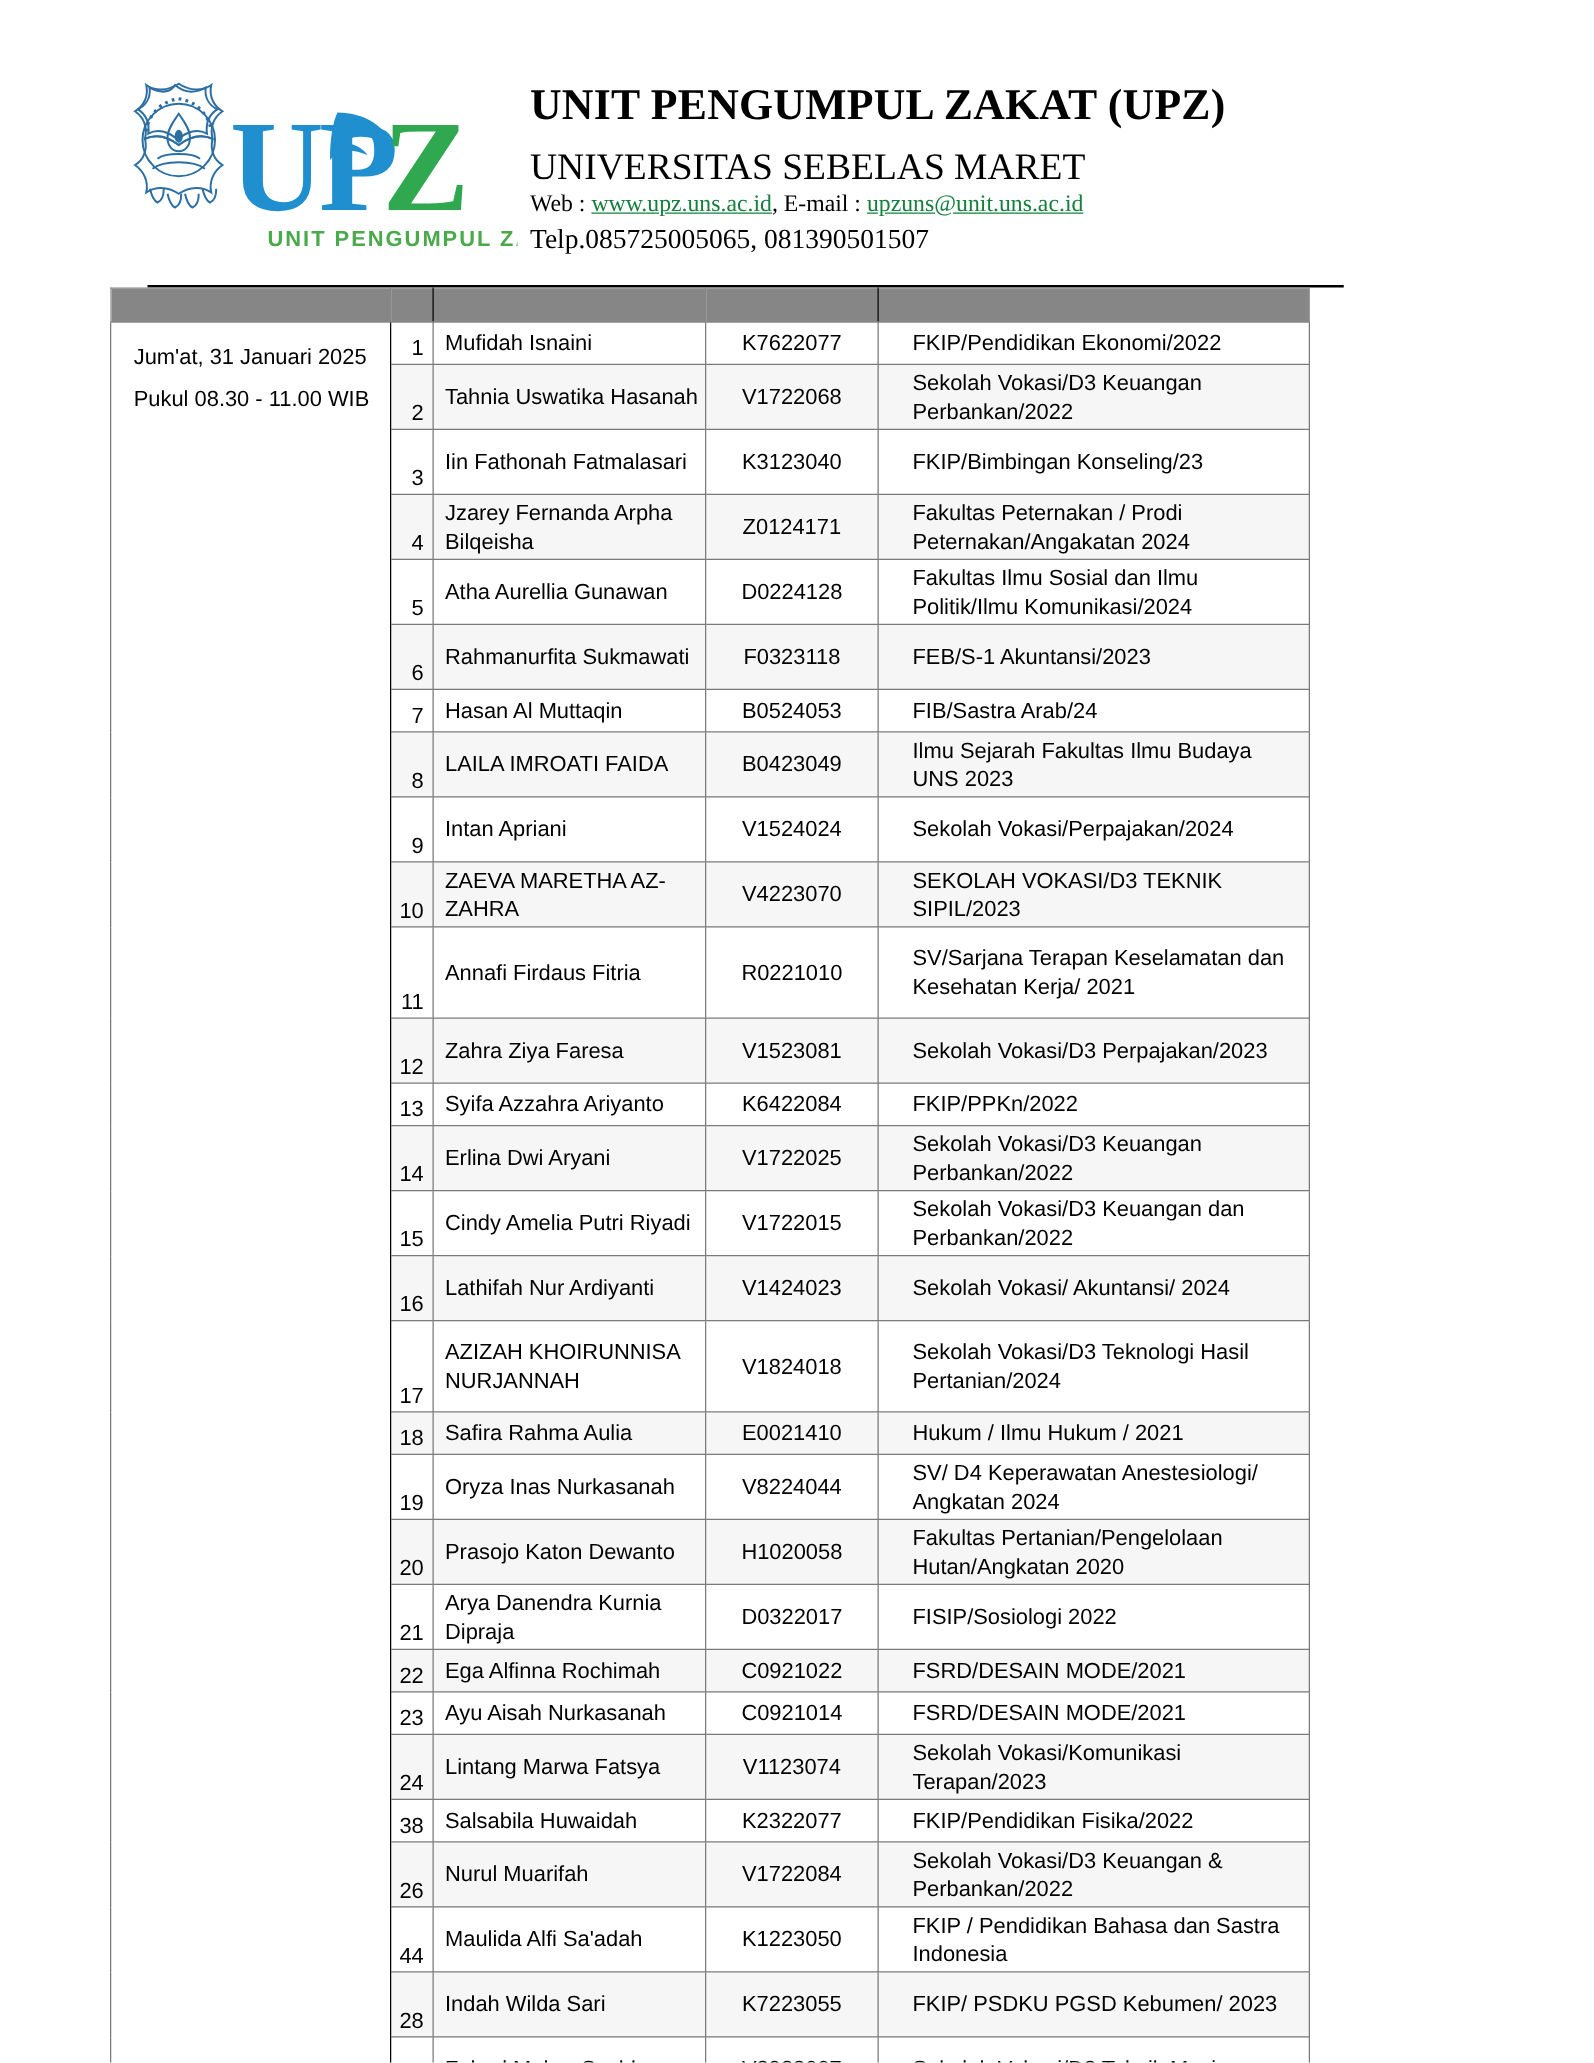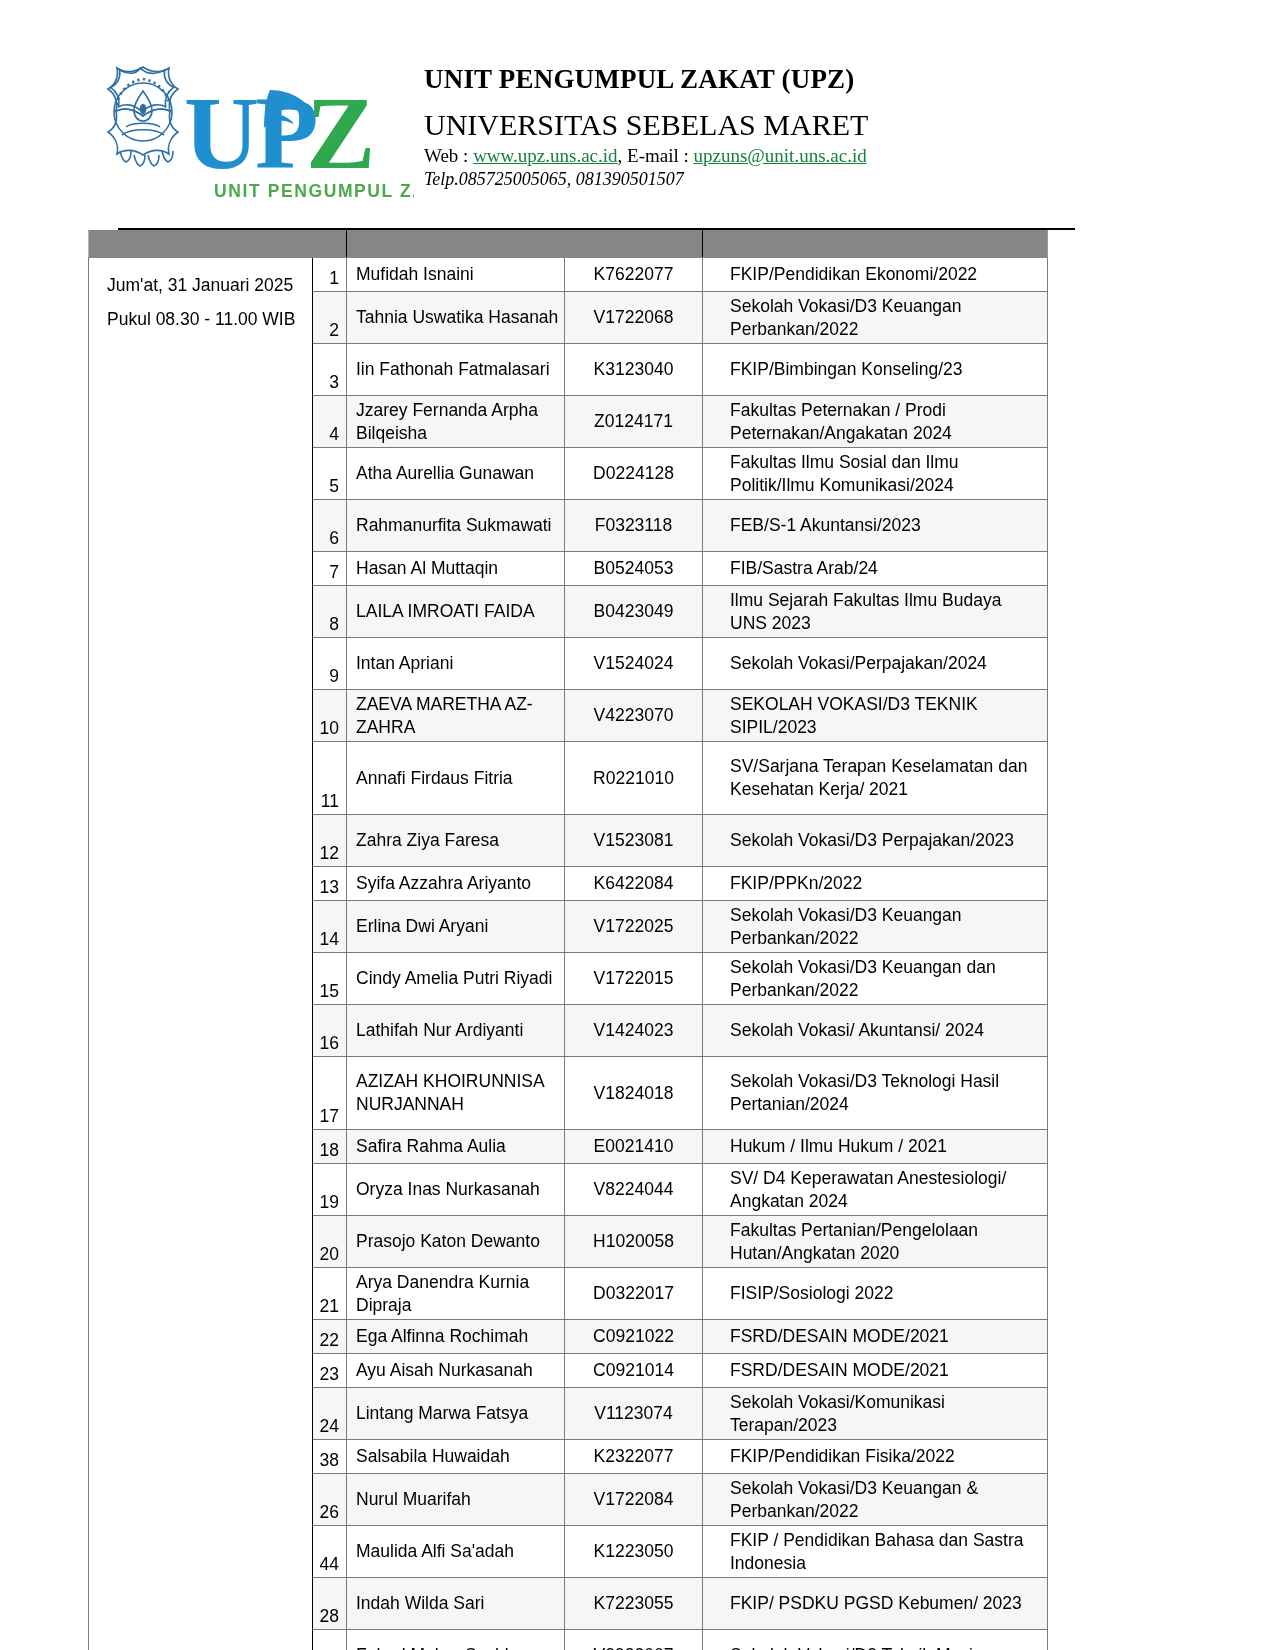--- a/index.html
+++ b/index.html
@@ -19,31 +19,31 @@
   }
   .logo-wrap {
     width:340px; height:150px; position:relative; flex:none;
   }
   .logo-svg { position:absolute; left:0; top:5px; }
   .head-text {
     flex:1; padding-left:10px; padding-top:10px;
     font-family:"Liberation Serif", serif; color:#000;
   }
   .hl1 {
-    font-size:27px; font-weight:bold; letter-spacing:.2px;
+    font-size:35px; font-weight:bold; letter-spacing:.2px;
     line-height:1.08; white-space:nowrap;
   }
   .hl2 {
     font-size:30px; line-height:1.18; white-space:nowrap; margin-top:13px;
   }
   .hl3 {
     font-size:19px; line-height:1.33; white-space:nowrap; margin-top:2px;
   }
   .hl4 { font-size:19px; line-height:1.33; white-space:nowrap; }
-  .hl5 { font-size:18px; line-height:1.33; white-space:nowrap;font-style:italic; }
+  .hl5 { font-size:22px; line-height:1.33; white-space:nowrap; }
   .lnk { color:#15803d; text-decoration:underline; }
 
   .head-rule {
     position:absolute; left:118px; top:228px; width:957px; height:0;
     border-top:2px solid #000;
   }
 
   
   .tbl {
     position:absolute; left:88px; top:230px;

